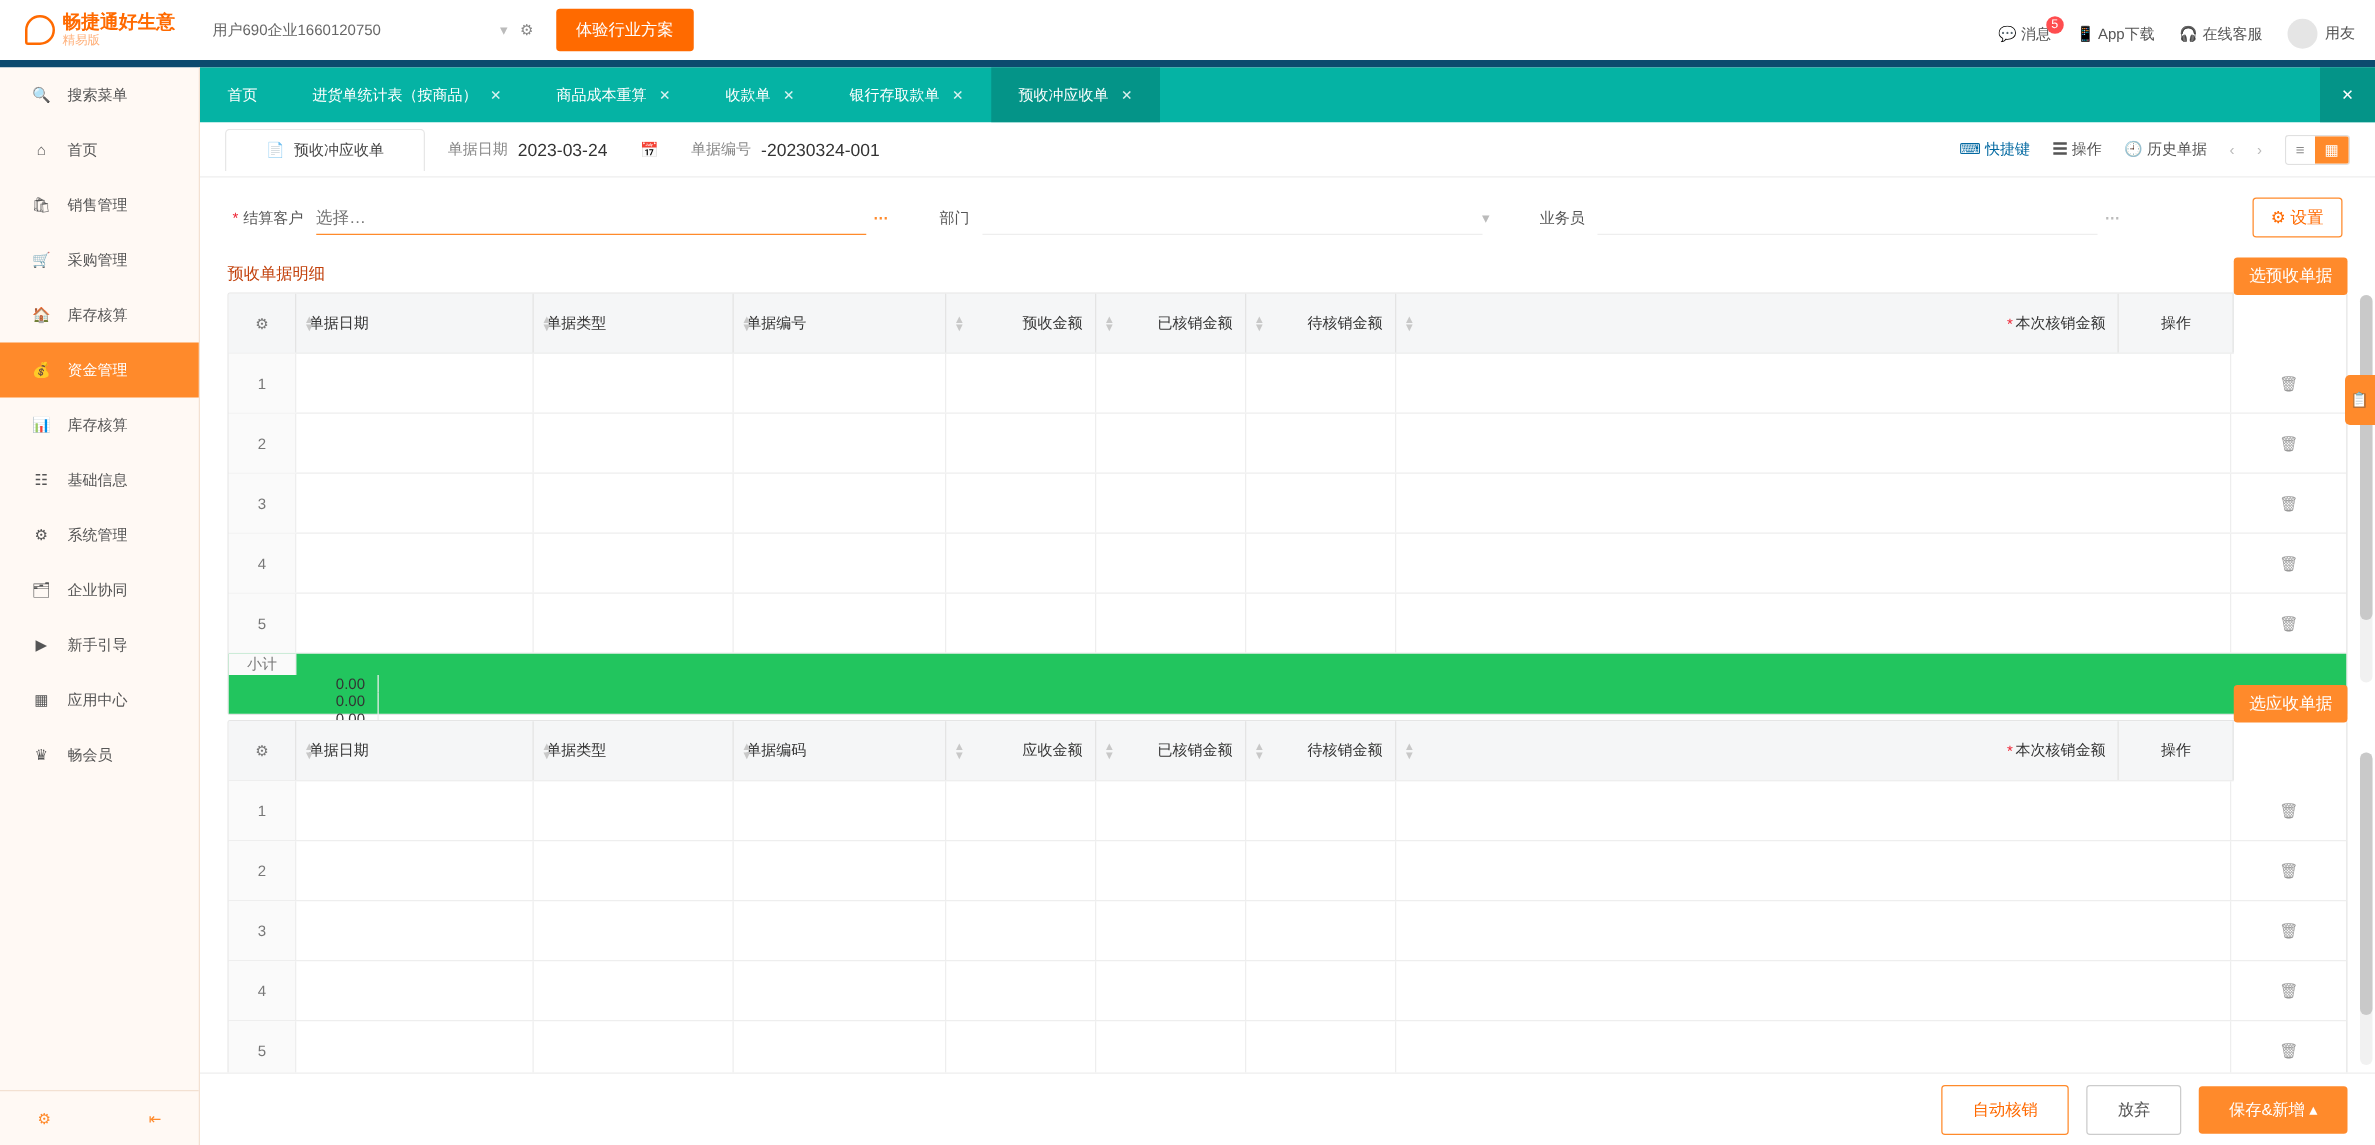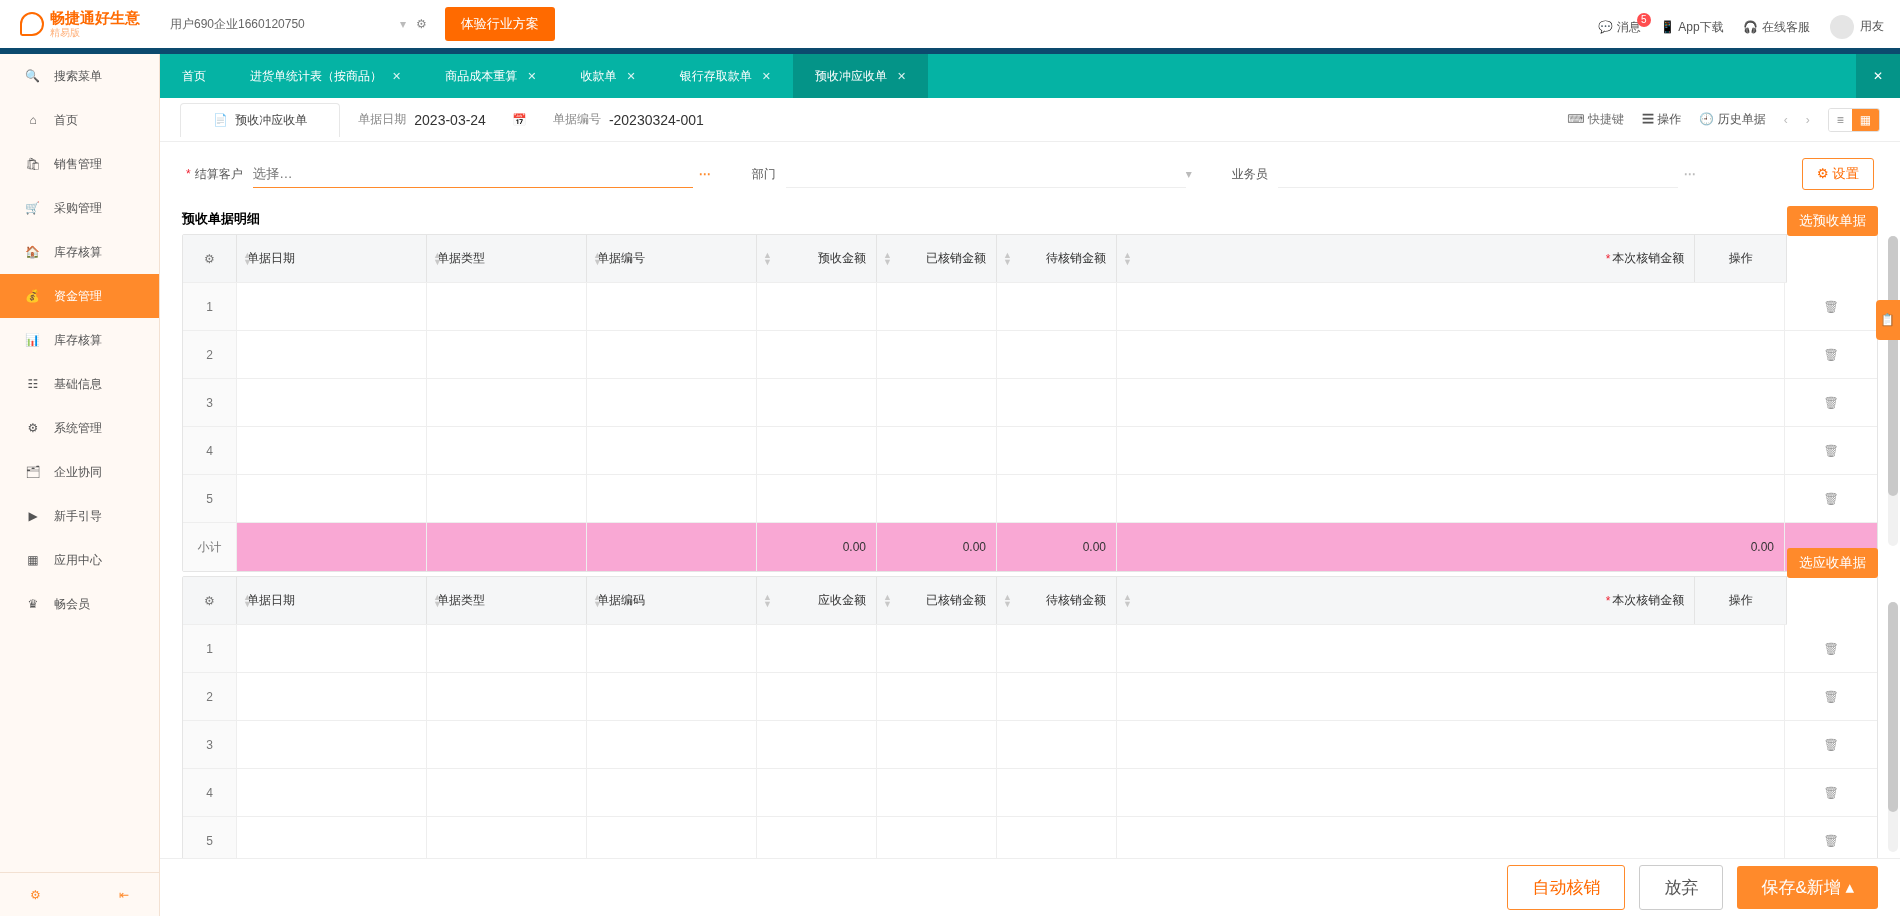--- a/index.html
+++ b/index.html
@@ -32,63 +32,63 @@
 .tabstrip .tab .x{margin-left:10px;opacity:.85;font-size:11px;}
 .tabstrip .closeall{margin-left:auto;width:44px;display:flex;align-items:center;justify-content:center;background:#049488;cursor:pointer;}
 
 .dochead{position:absolute;left:160px;right:0;top:98px;height:44px;background:#fff;border-bottom:1px solid #eee;display:flex;align-items:center;padding:0 20px;}
 .doc-tab{background:#fff;border:1px solid #e7e7e7;border-bottom:none;border-radius:4px 4px 0 0;padding:8px 32px;color:#444;margin-right:18px;}
 .doc-tab .doc-ico{color:#ff6a00;margin-right:4px;}
 .dhlabel{color:#888;margin-right:8px;}
 .dhval{color:#333;margin-right:26px;font-size:14px;}
 .cal{color:#ff8a2b;margin-right:26px;}
 .dochead-right{margin-left:auto;display:flex;align-items:center;gap:18px;color:#555;}
-.dochead-right .orange{color:#737373;}
+.dochead-right .orange{color:#0369a1;}
 .view-toggle{display:flex;border:1px solid #e0e0e0;border-radius:3px;overflow:hidden;}
 .view-toggle span{padding:4px 8px;background:#fff;color:#888;}
 .view-toggle span.on{background:#ff8a2b;color:#fff;}
 
 .formline{position:absolute;left:160px;right:0;top:146px;height:56px;background:#fff;display:flex;align-items:center;padding:0 26px;gap:40px;}
 .field{display:flex;align-items:center;}
 .req{color:#e23;margin-right:4px;}
 .flabel{color:#555;margin-right:10px;}
 .finput{border:none;border-bottom:1px solid #ff8a2b;height:28px;min-width:440px;color:#bbb;outline:none;background:transparent;}
 .fplain{border:none;border-bottom:1px solid #eee;height:28px;min-width:400px;background:transparent;}
 .more-dots{color:#ff8a2b;margin-left:6px;font-weight:700;letter-spacing:1px;}
 .setting-btn{margin-left:auto;border:1px solid #ff8a2b;color:#ff6a00;background:#fff;border-radius:3px;padding:6px 14px;cursor:pointer;}
 
 .section{position:absolute;left:182px;right:22px;}
-.section h4{color:#000000;font-weight:700;font-size:13px;margin-bottom:6px;}
+.section h4{color:#c2410c;font-weight:400;font-size:13px;margin-bottom:6px;}
 .section .sec-action{float:right;background:#ff8a2b;color:#fff;border:none;border-radius:3px;padding:6px 12px;margin-top:-28px;cursor:pointer;}
 .grid{border:1px solid #e5e5e5;border-radius:2px;background:#fff;}
 .grid-row{display:flex;align-items:stretch;height:48px;border-bottom:1px solid #eee;}
 .grid-row:last-child{border-bottom:none;}
 .grid-head{background:#f5f6f7;font-weight:400;color:#333;}
 .c{display:flex;align-items:center;padding:0 10px;position:relative;}
 .c.cidx{width:54px;justify-content:center;background:#fafafa;border-right:1px solid #eee;color:#777;}
 .c.cdate{width:190px;border-right:1px solid #eee;}
 .c.ctype{width:160px;border-right:1px solid #eee;}
 .c.ccode{width:170px;border-right:1px solid #eee;}
 .c.camt{width:120px;justify-content:flex-end;border-right:1px solid #eee;}
 .c.camt2{width:120px;justify-content:flex-end;border-right:1px solid #eee;}
 .c.camt3{width:120px;justify-content:flex-end;border-right:1px solid #eee;}
 .c.cfill{flex:1;border-right:1px solid #eee;justify-content:flex-end;}
 .c.cop{width:92px;justify-content:center;}
 .grid-head .c{border-right:1px solid #e4e4e4;}
 .grid-head .gear-c{background:#f5f6f7;}
 .sort{position:absolute;left:6px;color:#c8c8c8;font-size:9px;line-height:7px;}
-.grid-row.subtotal{background:#f9a8d4;}
+.grid-row.subtotal{background:#22c55e;flex-direction:column;}
 .reqcol{color:#e23;margin-right:2px;}
 .trash{color:#999;cursor:pointer;}
 
 .vscroll{position:absolute;right:2px;width:10px;background:#f1f1f1;border-radius:5px;}
 .vscroll .thumb{position:absolute;left:0;right:0;background:#c9c9c9;border-radius:5px;}
 
 .footer{position:absolute;left:160px;right:0;bottom:0;height:58px;background:#fff;border-top:1px solid #eee;display:flex;align-items:center;justify-content:flex-end;padding-right:22px;gap:14px;}
-.btn{border-radius:3px;padding:10px 24px;font-size:17px;cursor:pointer;}
+.btn{border-radius:3px;padding:10px 24px;font-size:13px;cursor:pointer;}
 .btn-outline-o{border:1px solid #ff8a2b;background:#fff;color:#ff6a00;}
 .btn-outline-g{border:1px solid #ccc;background:#fff;color:#555;}
 .btn-primary{border:none;background:#ff8a2b;color:#fff;}
 
 .float-r{position:absolute;right:0;top:300px;width:24px;height:40px;background:#ff8a2b;border-radius:4px 0 0 4px;display:flex;align-items:center;justify-content:center;color:#fff;}
 </style>
 </head>
 <body>
 
 <div class="topbar">

